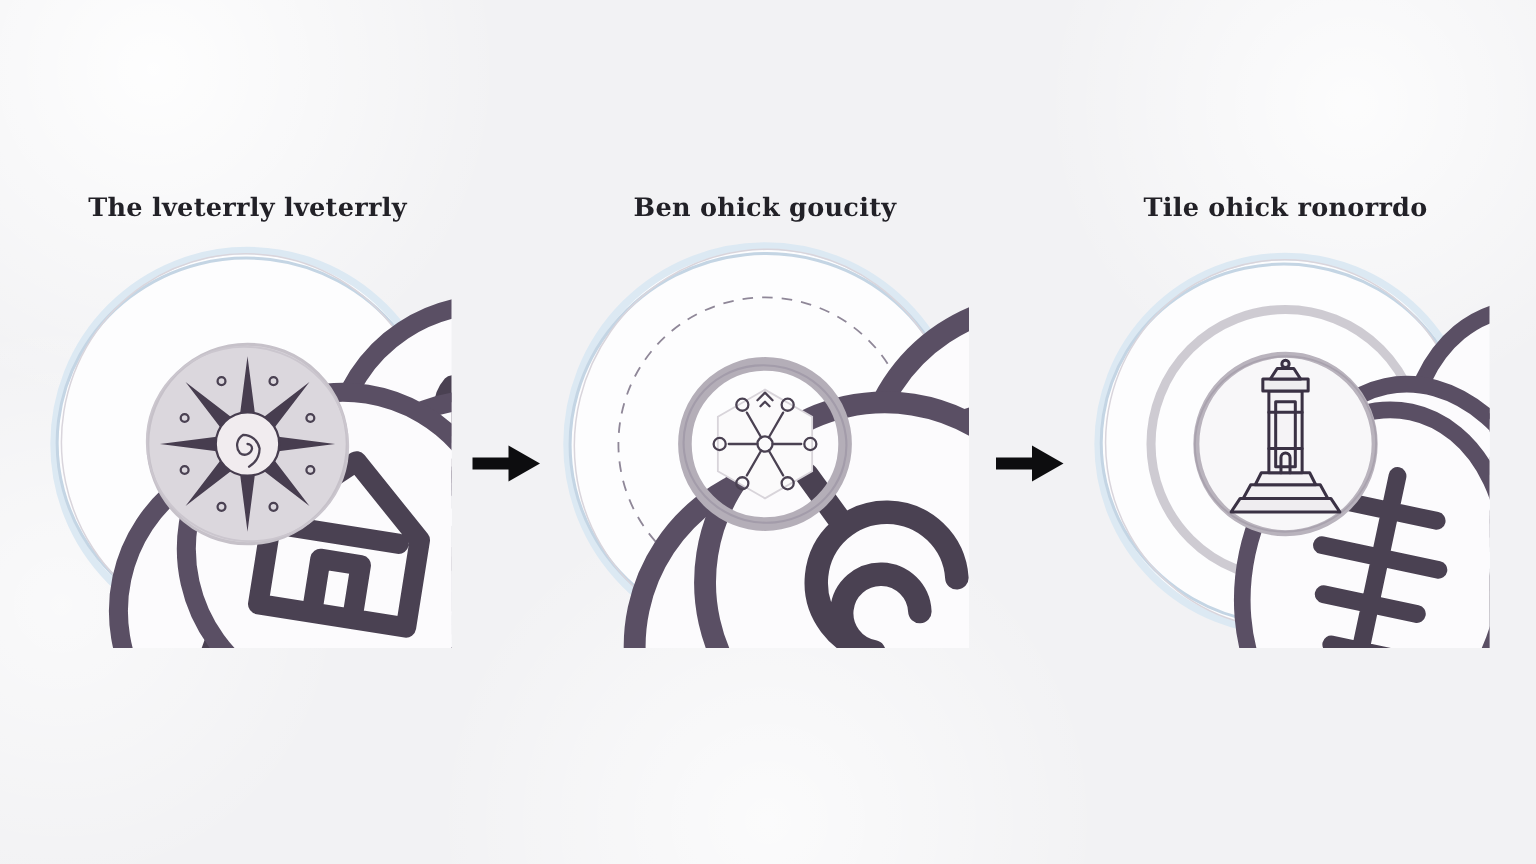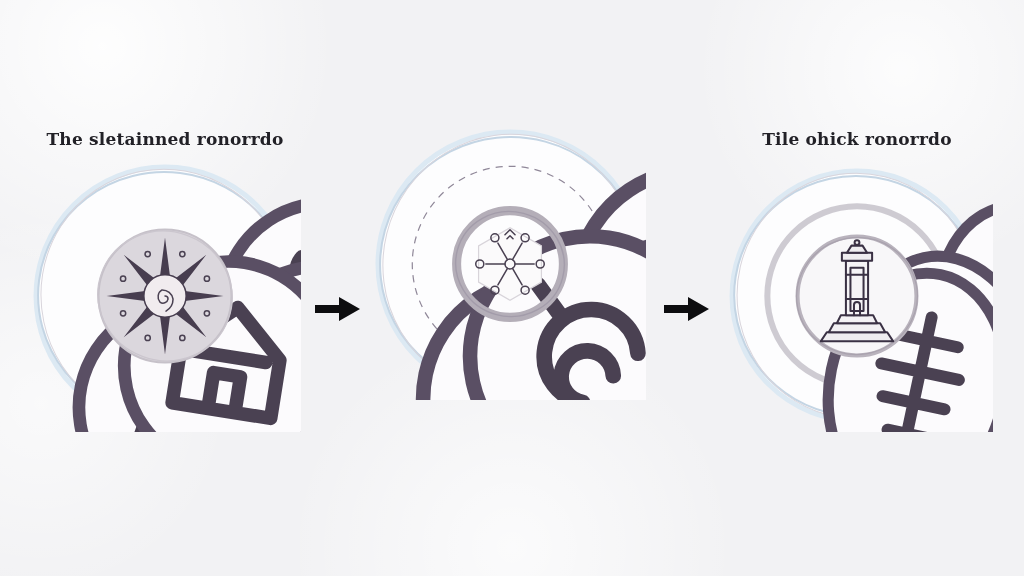--- a/index.html
+++ b/index.html
@@ -67,21 +67,21 @@
         <path class="s-ink" d="M-4,-6 H4 M-5,-2 H5 M-4,2 H4 M-2.5,6 H2.5 M0,-9 V9"></path>
       </symbol>
       <symbol id="oval-b" viewBox="-15 -18 30 36" overflow="visible">
         <ellipse rx="11" ry="14.5" class="icon-shell"></ellipse>
         <path class="s-ink" d="M0,-9 L4.5,-2.5 H-4.5 Z M-4.5,2 H4.5 V8.5 H-4.5 Z M0,2 V8.5"></path>
       </symbol>
     </defs>
   </svg>
 
   <section class="stage" style="left:15px">
-    <h2 class="stage-title">The sletainned ronorrdo</h2>
+    <h2 class="stage-title">The lveterrly lveterrly</h2>
     <svg class="illustration" width="272" height="272" viewBox="0 0 270 270">
       <g>
         <circle cx="135" cy="135" r="128" fill="#fdfdfe" stroke="#dce9f3" stroke-width="5"></circle>
         <ellipse cx="135" cy="135" rx="126" ry="123" fill="none" stroke="#c4d5e4" stroke-width="2" transform="rotate(7 135 135)"></ellipse>
         <ellipse cx="135" cy="135" rx="123" ry="126" fill="none" stroke="#d9d5dc" stroke-width="1" transform="rotate(-12 135 135)"></ellipse>
       </g>
       <g>
           <use href="#doodle-a" xlink:href="#doodle-a" transform="translate(135.0,42.2) scale(1) rotate(-12)"></use>
           <use href="#doodle-b" xlink:href="#doodle-b" transform="translate(184.6,49.1) scale(1) rotate(12)"></use>
           <use href="#doodle-c" xlink:href="#doodle-c" transform="translate(220.2,85.8) scale(1) rotate(9)"></use>
@@ -117,20 +117,21 @@
     </svg>
   </section>
 
   <div class="arrow" style="left:314px;top:294px">
     <svg width="48" height="30" viewBox="0 0 48 30">
       <polygon points="1,11 25,11 25,3 46,15 25,27 25,19 1,19" fill="#0d0d0f"></polygon>
     </svg>
   </div>
 
   <section class="stage" style="left:360px">
+    <h2 class="stage-title">Ben ohick goucity</h2>
     <svg class="illustration" width="272" height="272" viewBox="0 0 270 270">
       <g>
         <circle cx="135" cy="135" r="131" fill="#fdfdfe" stroke="#dce9f3" stroke-width="5"></circle>
         <ellipse cx="135" cy="135" rx="129" ry="126" fill="none" stroke="#c4d5e4" stroke-width="2" transform="rotate(-6 135 135)"></ellipse>
         <ellipse cx="135" cy="135" rx="126" ry="129" fill="none" stroke="#d9d5dc" stroke-width="1" transform="rotate(14 135 135)"></ellipse>
       </g>
       <circle cx="135" cy="135" r="97" fill="none" stroke="#8f8798" stroke-width="1.2" stroke-dasharray="7 6"></circle>
       <g>
           <use href="#doodle-d" xlink:href="#doodle-d" transform="translate(135.0,41.2) scale(1.15) rotate(-12)"></use>
           <use href="#doodle-a" xlink:href="#doodle-a" transform="translate(185.1,48.2) scale(1.15) rotate(12)"></use>

